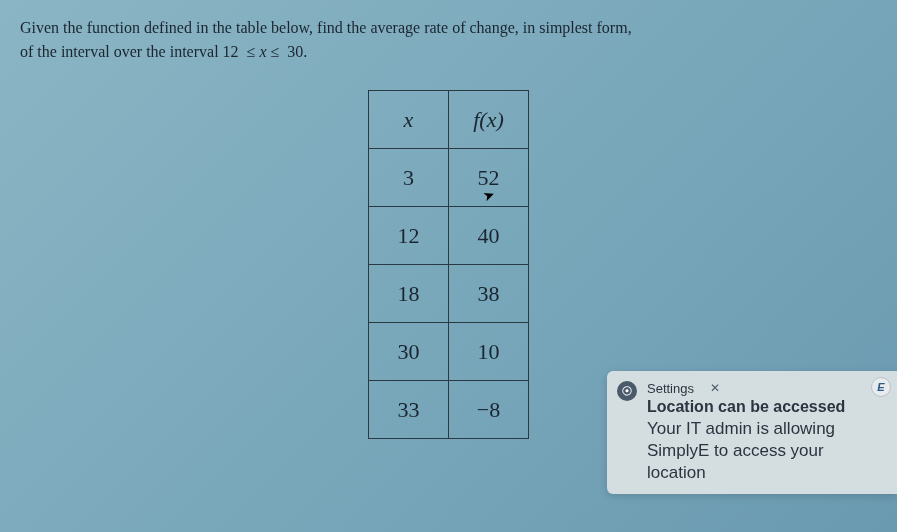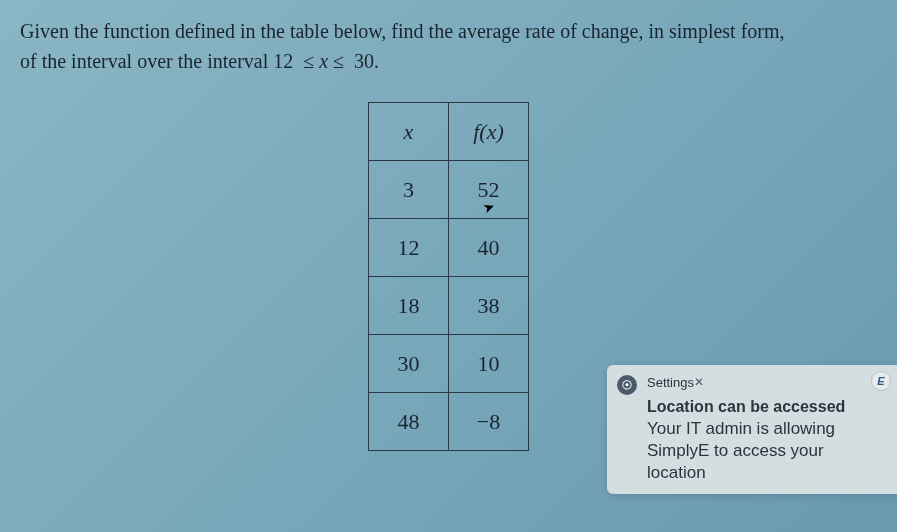--- a/index.html
+++ b/index.html
@@ -7,21 +7,21 @@
       width: 897px;
       height: 532px;
       background: linear-gradient(135deg, #8ab5c4 0%, #7aa8bb 50%, #6a9ab0 100%);
       font-family: Georgia, 'Times New Roman', serif;
       position: relative;
       overflow: hidden;
       color: #1a2530;
     }
     .problem-text {
       padding: 16px 28px 8px 20px;
-      font-size: 20px;
+      font-size: 16px;
       line-height: 1.5;
     }
     .math-var { font-style: italic; font-family: 'Times New Roman', serif; }
     .table-wrap {
       display: flex;
       justify-content: center;
       margin-top: 18px;
     }
     table {
       border-collapse: collapse;
@@ -68,22 +68,22 @@
       border-radius: 50%;
       display: flex;
       align-items: center;
       justify-content: center;
       color: #fff;
       font-size: 11px;
     }
     .notif-title-row {
       display: flex;
       align-items: center;
-      gap: 0;
-      margin-bottom: 8px;
+      gap: 16px;
+      margin-bottom: 2px;
     }
     .notif-title { font-size: 13px; color: #2a3540; }
     .notif-close { font-size: 12px; color: #4a5a6a; }
     .notif-sub { font-weight: 600; font-size: 16px; margin-bottom: 2px; }
     .notif-body { font-size: 17px; line-height: 1.3; }
     .edge-badge {
       position: absolute;
       right: 6px;
       top: 6px;
       width: 20px;
@@ -133,21 +133,21 @@
     </tr>
     <tr>
       <td>18</td>
       <td>38</td>
     </tr>
     <tr>
       <td>30</td>
       <td>10</td>
     </tr>
     <tr>
-      <td>48</td>
+      <td>33</td>
       <td>−8</td>
     </tr>
   </tbody>
     </table>
 </div>
 
 <div class="notification">
   <div class="notif-icon">
     <span>⦿</span>
   </div>

